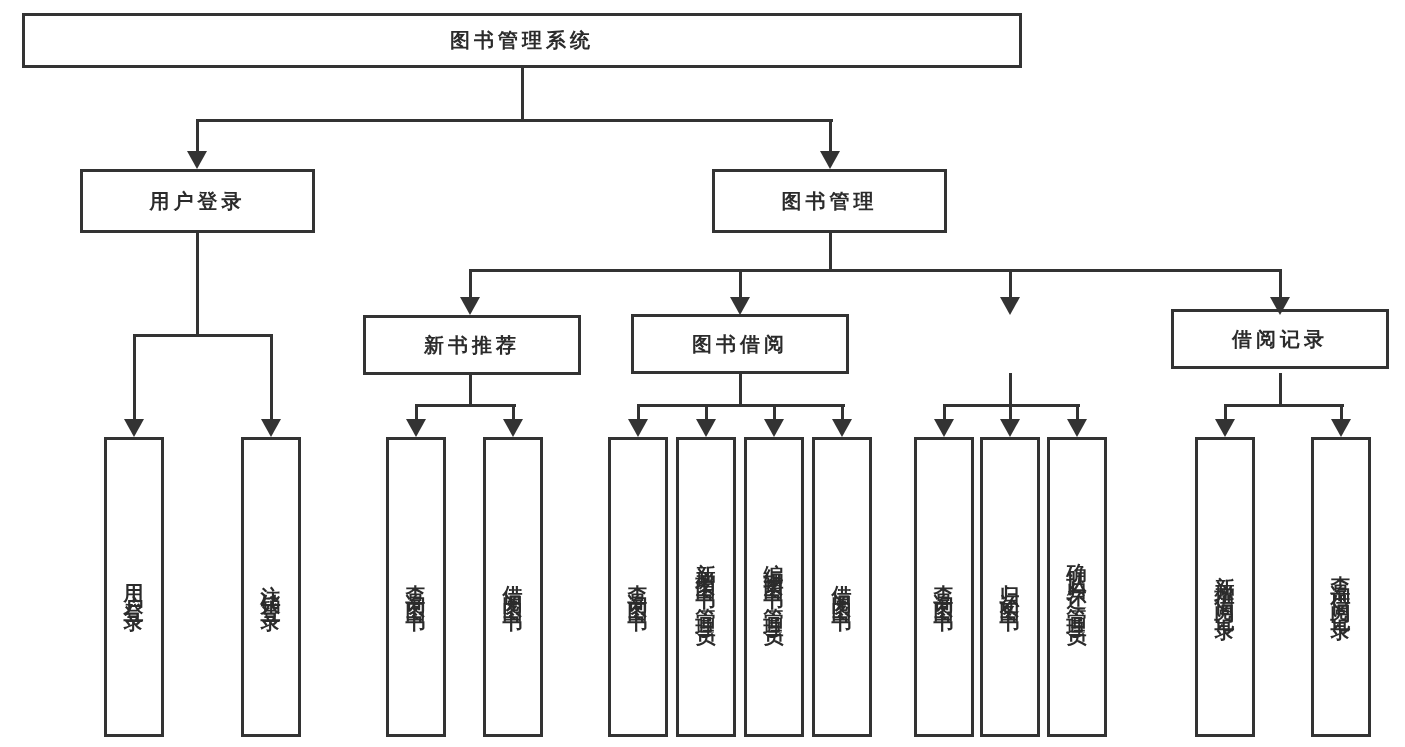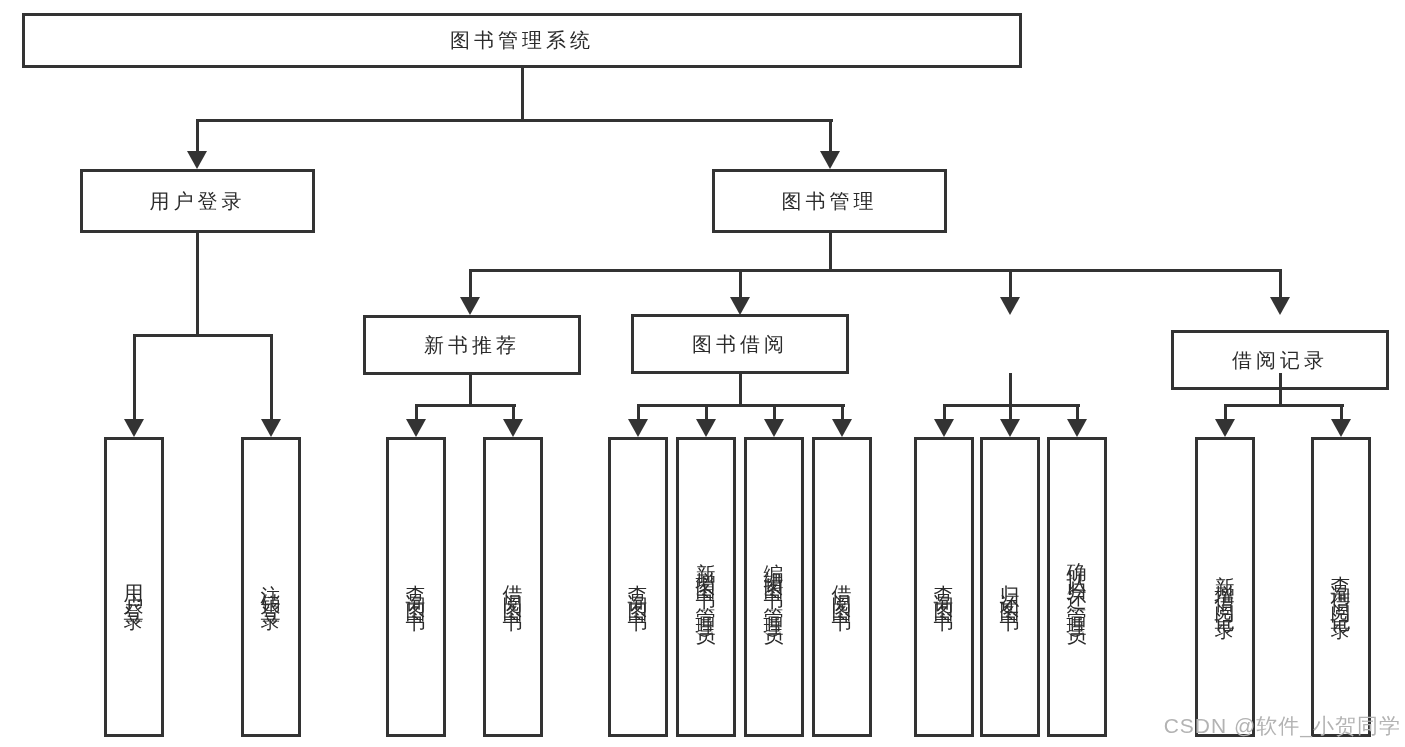--- a/index.html
+++ b/index.html
@@ -4,21 +4,21 @@
 <style>
   :root{
     --line:#333333;
     --text:#2b2b2b;
     --watermark:#b3b3b3;
     --background:#ffffff;
   }
   html,body{margin:0;padding:0;background:var(--background);}
   .canvas{
     position:relative;width:1405px;height:747px;background:var(--background);
-    font-family:"Liberation Sans",sans-serif;overflow:hidden;
+    font-family:"Liberation Sans",sans-serif;overflow:hidden;font-weight:bold;
   }
   .node{
     position:absolute;background:#ffffff;border:3px solid var(--line);
     box-sizing:border-box;display:flex;align-items:center;justify-content:center;
     color:var(--text);
   }
   .hnode span{font-size:20px;letter-spacing:4px;white-space:nowrap;color:var(--text);}
   .vnode span{
     writing-mode:vertical-rl;text-orientation:mixed;
     font-size:20px;letter-spacing:9px;line-height:1;color:var(--text);
@@ -49,21 +49,21 @@
   <div class="node hnode" style="left:712px;top:169px;width:235px;height:64px;justify-content:center;">
     <span>图书管理</span>
   </div>
 
   <div class="node hnode" style="left:363px;top:315px;width:218px;height:60px;">
     <span>新书推荐</span>
   </div>
   <div class="node hnode" style="left:631px;top:314px;width:218px;height:60px;">
     <span>图书借阅</span>
   </div>
-  <div class="node hnode" style="left:1171px;top:330px;width:218px;height:60px;">
+  <div class="node hnode" style="left:1171px;top:309px;width:218px;height:60px;">
     <span>借阅记录</span>
   </div>
 
   <div class="node vnode" style="left:104px;top:437px;width:60px;height:300px;">
     <span>用户登录</span>
   </div>
   <div class="node vnode" style="left:241px;top:437px;width:60px;height:300px;">
     <span>注销登录</span>
   </div>
   <div class="node vnode" style="left:386px;top:437px;width:60px;height:300px;">
@@ -154,15 +154,14 @@
   <div class="ar" style="left:628px;top:419px;"></div>
   <div class="ar" style="left:696px;top:419px;"></div>
   <div class="ar" style="left:764px;top:419px;"></div>
   <div class="ar" style="left:832px;top:419px;"></div>
   <div class="ar" style="left:934px;top:419px;"></div>
   <div class="ar" style="left:1000px;top:419px;"></div>
   <div class="ar" style="left:1067px;top:419px;"></div>
   <div class="ar" style="left:1215px;top:419px;"></div>
   <div class="ar" style="left:1331px;top:419px;"></div>
 
-  <div class="watermark">CSDN @软件_小贺同学</div>
 
 </div>
 
 </body></html>

